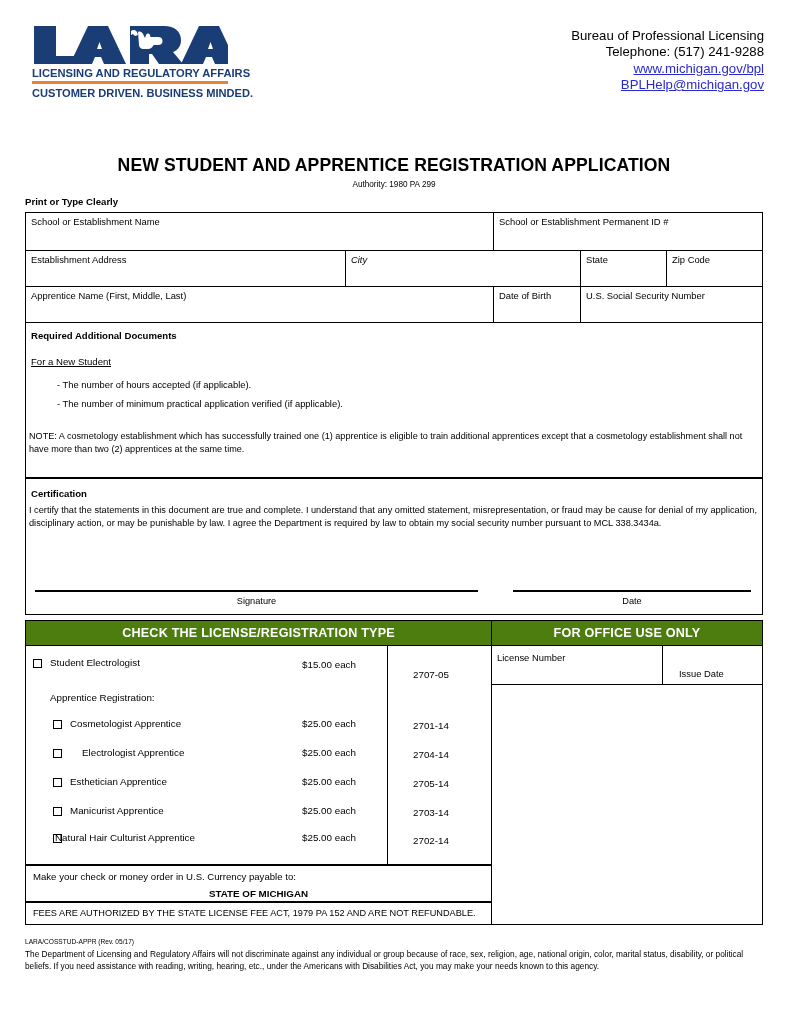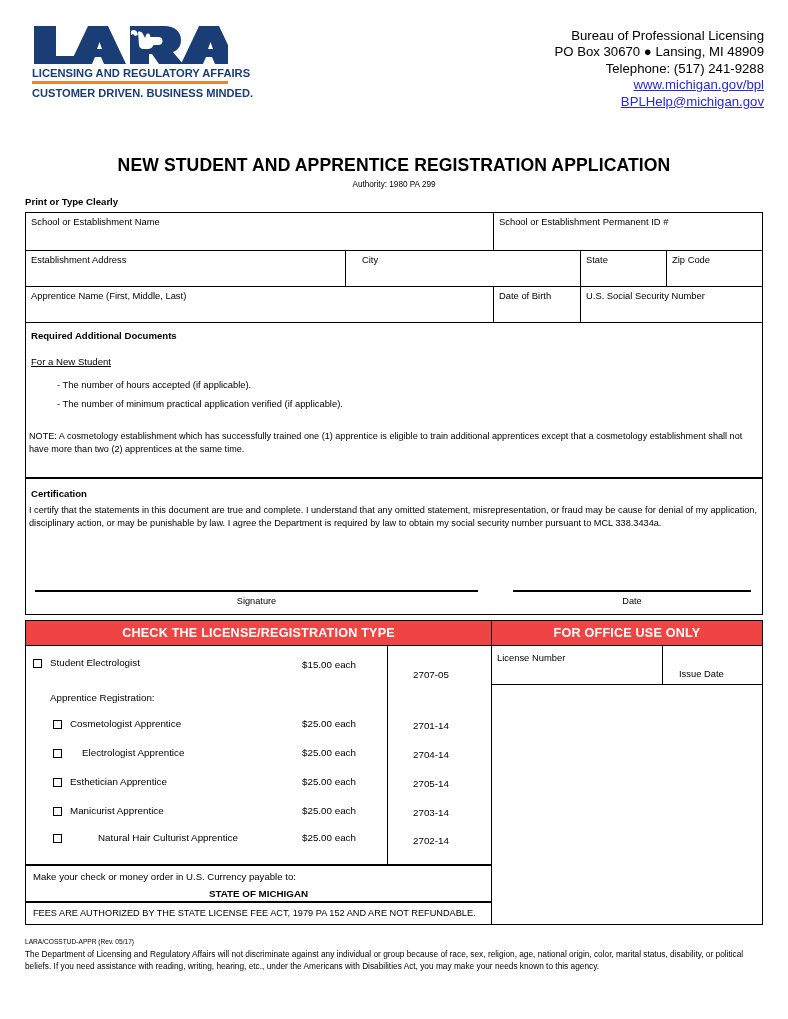--- a/index.html
+++ b/index.html
@@ -159,21 +159,21 @@
   }
   .sigcap {
     position: absolute;
     font-size: 9.2px;
     text-align: center;
   }
 
   
   .graybar {
     position: absolute;
-    background: #ef4444;
+    background: #4d7c0f;
     color: #ffffff;
     font-size: 12.6px;
     font-weight: bold;
     display: flex;
     align-items: center;
     justify-content: center;
     box-sizing: border-box;
     border-left: 1px solid #000;
     border-right: 1px solid #000;
     border-top: 1px solid #000;
@@ -267,21 +267,20 @@
           </g>
         </svg>
       </div>
       <div class="logo-sub1">LICENSING AND REGULATORY AFFAIRS</div>
       <div class="logo-rule"></div>
       <div class="logo-sub2">CUSTOMER DRIVEN. BUSINESS MINDED.</div>
     </div>
 
     <div class="contact">
       <div>Bureau of Professional Licensing</div>
-      <div>PO Box 30670 ● Lansing, MI 48909</div>
       <div>Telephone: (517) 241-9288</div>
       <a class="lnk" href="#">www.michigan.gov/bpl</a>
       <a class="lnk" href="#">BPLHelp@michigan.gov</a>
     </div>
   </div>
 
   <div class="title">NEW STUDENT AND APPRENTICE REGISTRATION APPLICATION</div>
   <div class="authority">Authority:  1980 PA 299</div>
   <div class="print-clearly">Print or Type Clearly</div>
 
@@ -292,21 +291,21 @@
   <div class="cell-label" style="left:499px; top:216px;">School or Establishment Permanent ID #</div>
   <div style="position:absolute; left:27px; top:226px; width:438px; height:23px;"></div>
   <div style="position:absolute; left:494px; top:226px; width:267px; height:23px;"></div>
 
   <div class="frame" style="left:25px; top:250px; width:738px; height:37px;">
     <div class="vline" style="left:319px; top:0; height:35px;"></div>
     <div class="vline" style="left:554px; top:0; height:35px;"></div>
     <div class="vline" style="left:640px; top:0; height:35px;"></div>
   </div>
   <div class="cell-label" style="left:31px; top:254px;">Establishment Address</div>
-  <div class="cell-label" style="left:362px; top:254px;">City</div>
+  <div class="cell-label" style="left:351px; top:254px;font-style:italic;">City</div>
   <div class="cell-label" style="left:586px; top:254px;">State</div>
   <div class="cell-label" style="left:672px; top:254px;">Zip Code</div>
   <div style="position:absolute; left:27px; top:264px; width:290px; height:21px;"></div>
   <div style="position:absolute; left:346px; top:264px; width:206px; height:21px;"></div>
   <div style="position:absolute; left:581px; top:264px; width:57px; height:21px;"></div>
   <div style="position:absolute; left:667px; top:264px; width:94px; height:21px;"></div>
 
   <div class="frame" style="left:25px; top:286px; width:738px; height:37px;">
     <div class="vline" style="left:467px; top:0; height:35px;"></div>
     <div class="vline" style="left:554px; top:0; height:35px;"></div>
@@ -362,21 +361,21 @@
   <div class="fee-name" style="left:70px; top:776px;">Esthetician Apprentice</div>
   <div class="fee-amt" style="left:302px; top:776px;">$25.00 each</div>
   <div class="fee-code" style="left:386px; top:778px; width:90px;">2705-14</div>
 
   <div class="chk" style="left:53px; top:807px;"></div>
   <div class="fee-name" style="left:70px; top:805px;">Manicurist Apprentice</div>
   <div class="fee-amt" style="left:302px; top:805px;">$25.00 each</div>
   <div class="fee-code" style="left:386px; top:807px; width:90px;">2703-14</div>
 
   <div class="chk" style="left:53px; top:834px;"></div>
-  <div class="fee-name" style="left:70px; top:832px;padding-left:28px;">Natural Hair Culturist Apprentice</div>
+  <div class="fee-name" style="left:55px; top:832px;">Natural Hair Culturist Apprentice</div>
   <div class="fee-amt" style="left:302px; top:832px;">$25.00 each</div>
   <div class="fee-code" style="left:386px; top:835px; width:90px;text-align:center;">2702-14</div>
 
   <div class="frame" style="left:491px; top:645px; width:272px; height:280px;">
     <div class="vline" style="left:170px; top:0; height:38px;"></div>
     <div class="hline" style="left:0; top:38px; width:270px;"></div>
   </div>
   <div class="cell-label" style="left:497px; top:652px;">License Number</div>
   <div class="cell-label" style="left:667px; top:668px;padding-left:12px;">Issue Date</div>
   <div style="position:absolute; left:493px; top:663px; width:166px; height:19px;"></div>

